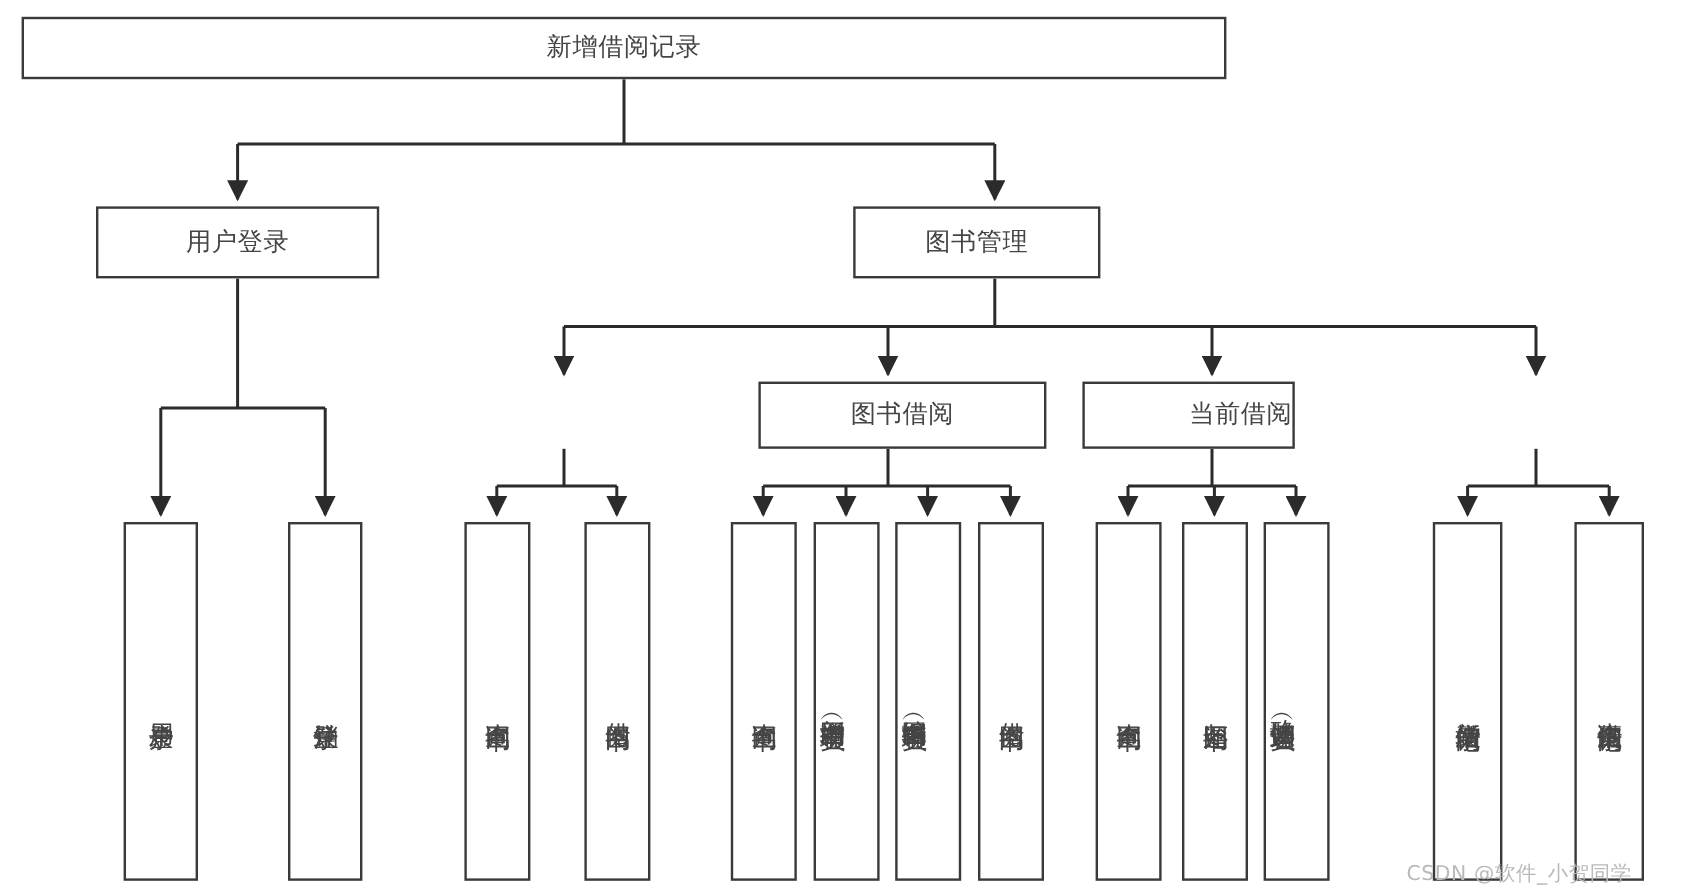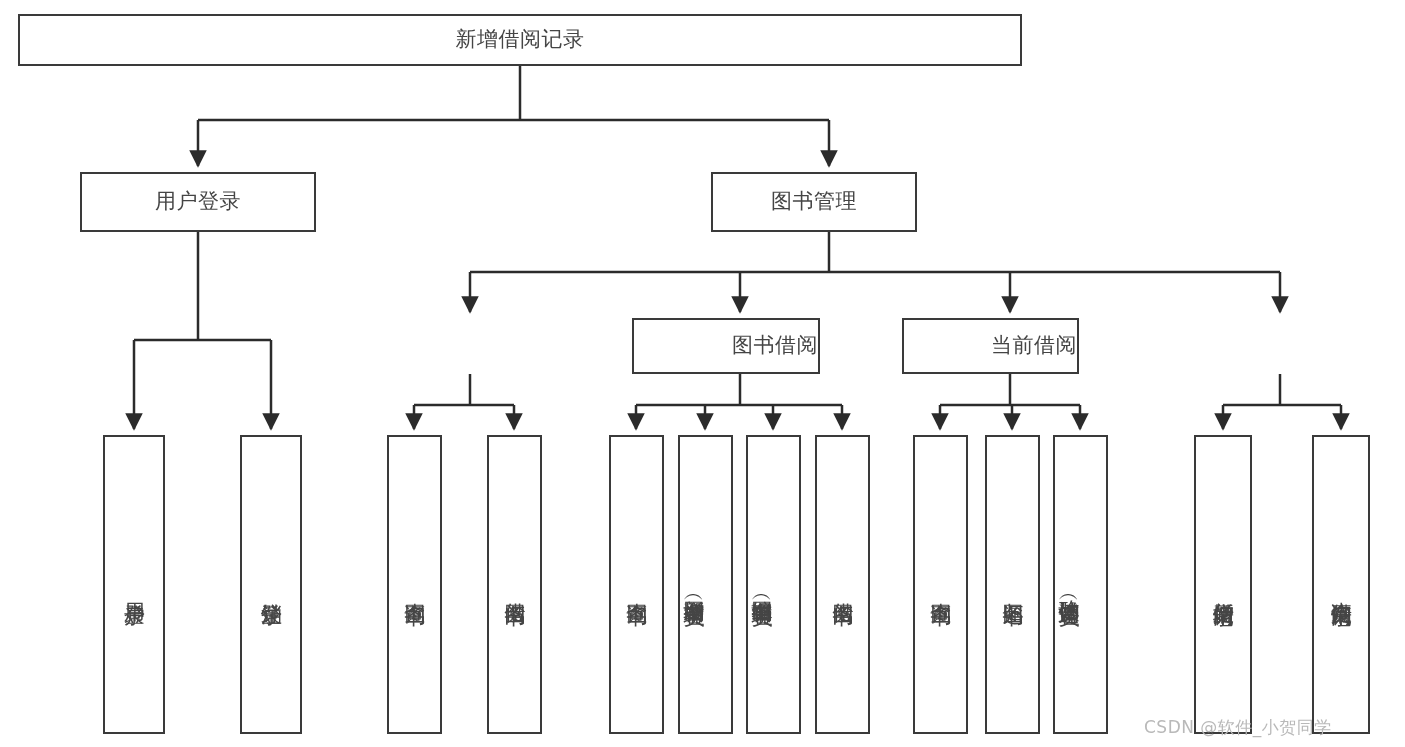--- a/index.html
+++ b/index.html
@@ -132,21 +132,21 @@
     <span class="label">新增借阅记录</span>
   </div>
 
   <div class="node h" style="left:80px; top:172px; width:236px; height:60px;">
     <span class="label">用户登录</span>
   </div>
   <div class="node h" style="left:711px; top:172px; width:206px; height:60px;">
     <span class="label">图书管理</span>
   </div>
 
-  <div class="node h" style="left:632px; top:318px; width:188px; height:56px;justify-content:flex-end;">
+  <div class="node h" style="left:632px; top:318px; width:240px; height:56px;">
     <span class="label">图书借阅</span>
   </div>
   <div class="node h" style="left:902px; top:318px; width:177px; height:56px;justify-content:flex-end;">
     <span class="label">当前借阅</span>
   </div>
 
   <div class="node v mid" style="left:103px; top:435px; width:62px; height:299px; justify-content:center;">
     <span class="label">用户登录</span>
   </div>
   <div class="node v mid" style="left:240px; top:435px; width:62px; height:299px; justify-content:center;">
@@ -183,14 +183,14 @@
     <span class="label">确认归还（管理员）</span>
   </div>
 
   <div class="node v mid" style="left:1194px; top:435px; width:58px; height:299px; justify-content:center;">
     <span class="label">新增借阅记录</span>
   </div>
   <div class="node v mid" style="left:1312px; top:435px; width:58px; height:299px; justify-content:center;">
     <span class="label">查询借阅记录</span>
   </div>
 
-  <div class="watermark" style="left:1144px; top:716px;">CSDN @软件_小贺同学</div>
+  <div class="watermark" style="left:1172px; top:716px;">CSDN @软件_小贺同学</div>
 </div>
 
 </body></html>

